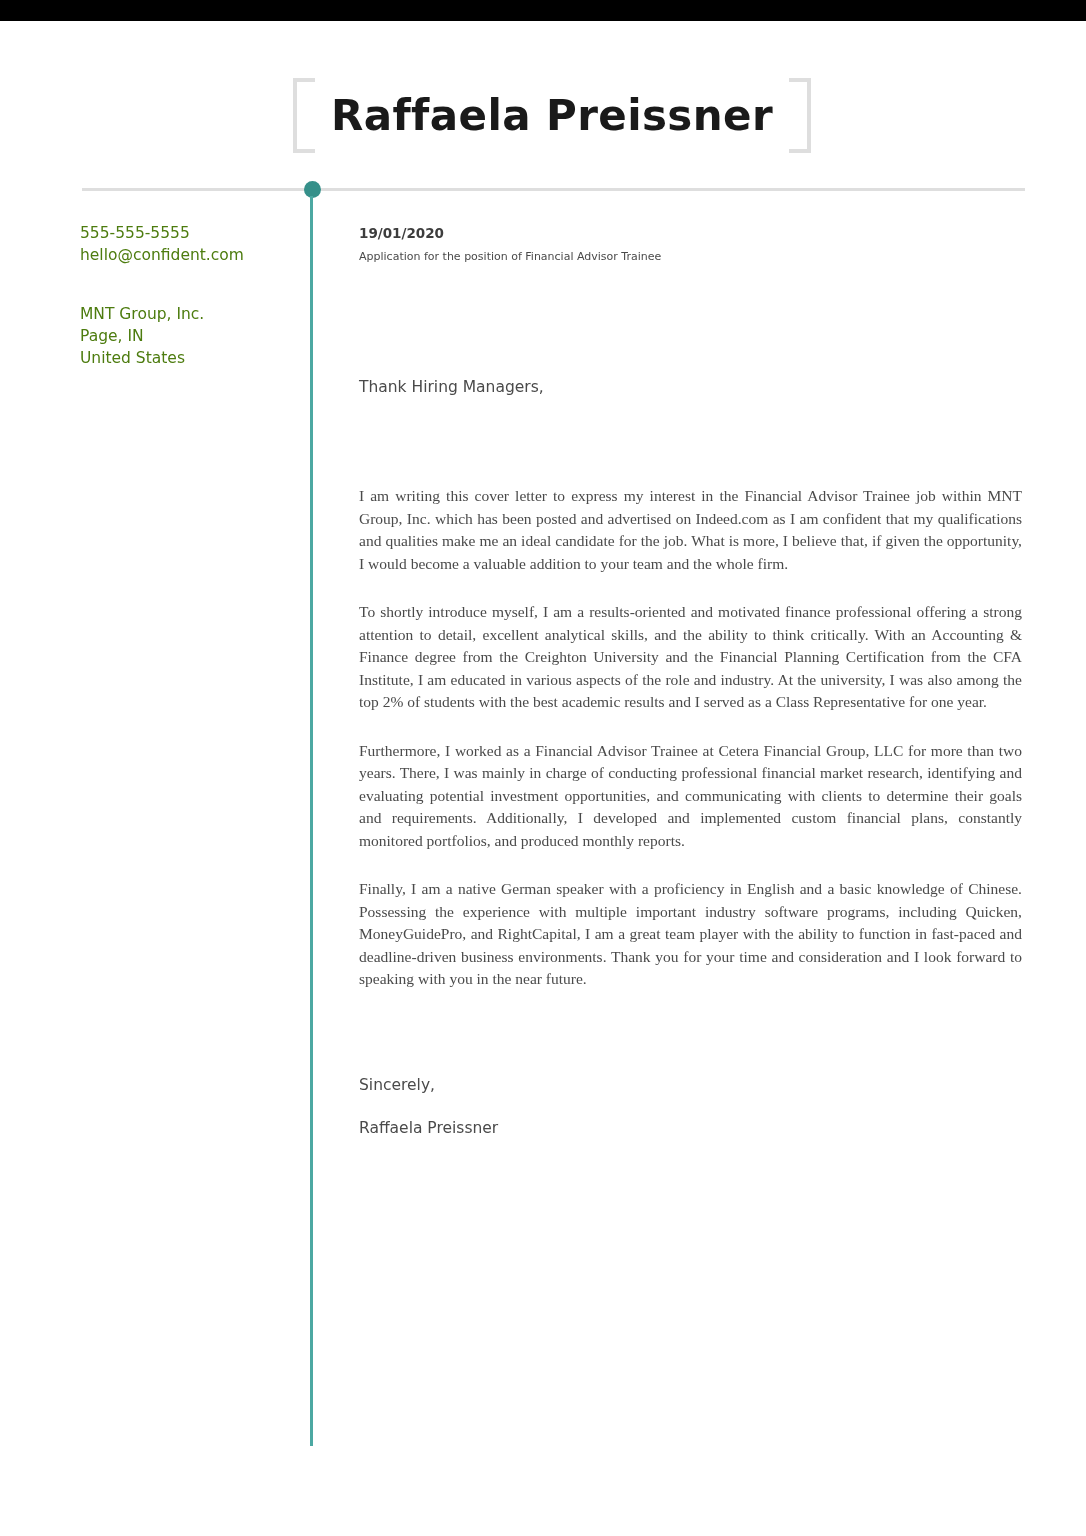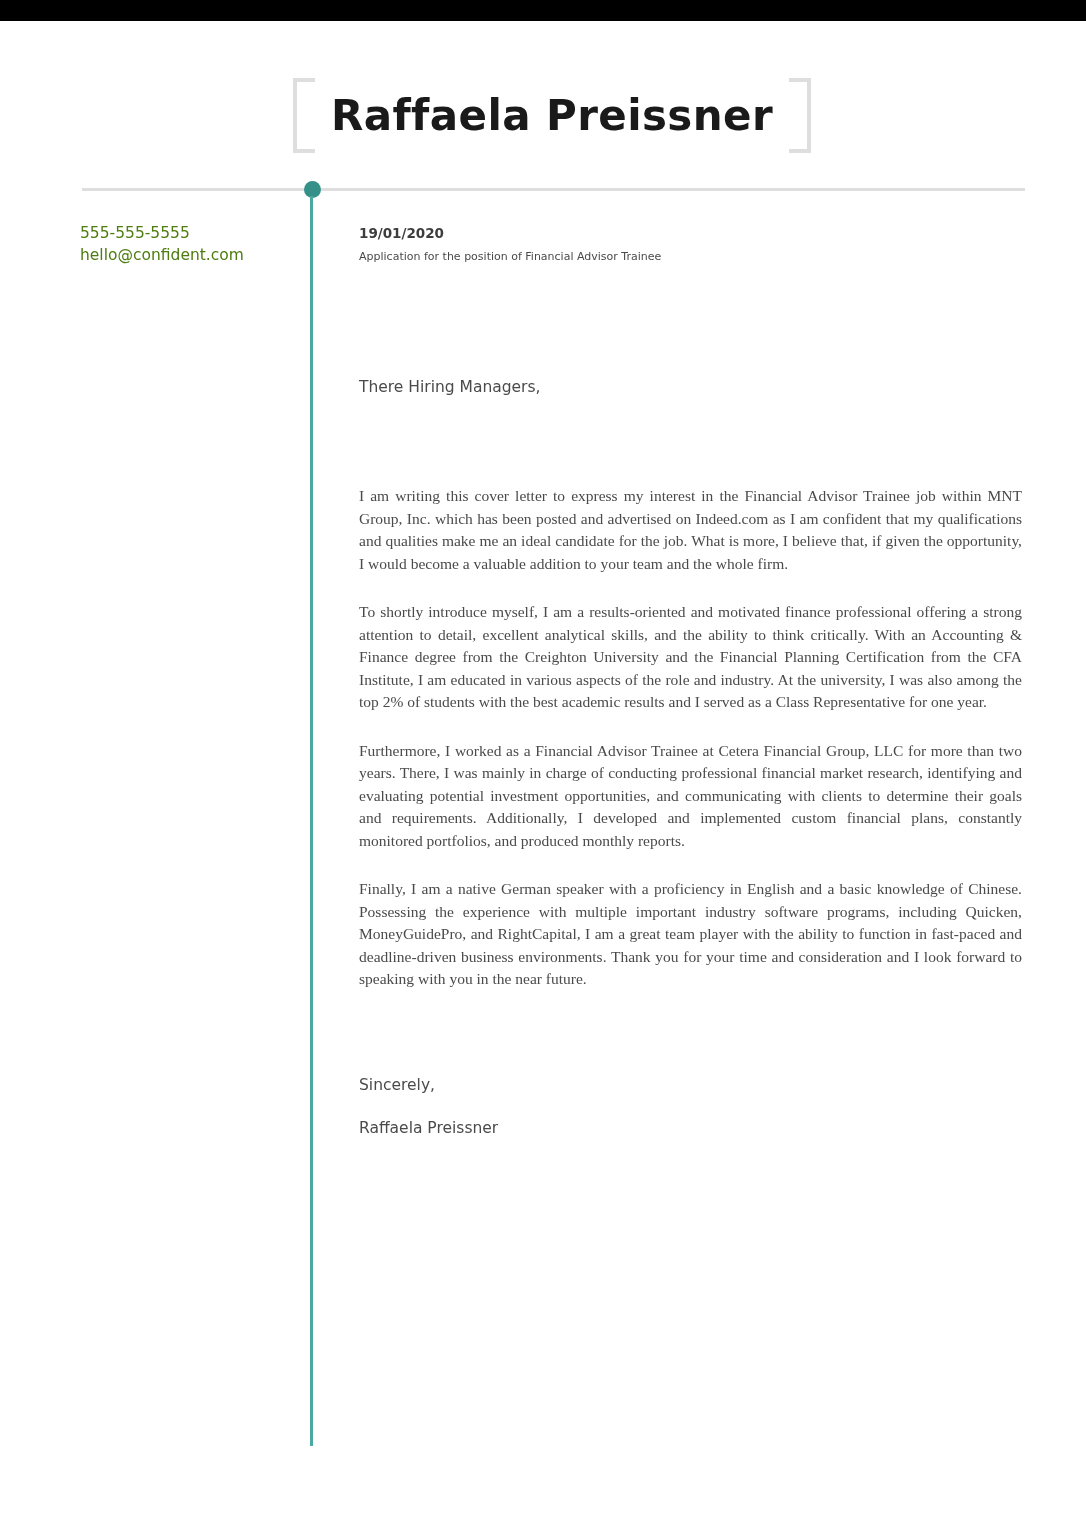--- a/index.html
+++ b/index.html
@@ -177,27 +177,32 @@
 
   <div class="divider"></div>
   <div class="timeline-dot"></div>
   <div class="timeline-line"></div>
 
   <div class="sidebar">
     <div class="sidebar-block">
       <span class="sidebar-line">555-555-5555</span>
       <span class="sidebar-line">hello@confident.com</span>
     </div>
+    <div class="sidebar-block">
+      <span class="sidebar-line">MNT Group, Inc.</span>
+      <span class="sidebar-line">Page, IN</span>
+      <span class="sidebar-line">United States</span>
+    </div>
   </div>
 
   <div class="body-col">
     <div class="meta-date">19/01/2020</div>
     <div class="meta-subject">Application for the position of Financial Advisor Trainee</div>
 
-    <div class="salutation">There Hiring Managers,</div>
+    <div class="salutation">Thank Hiring Managers,</div>
 
     <div class="letter-body">
       <p>I am writing this cover letter to express my interest in the Financial Advisor Trainee job within MNT Group, Inc. which has been posted and advertised on Indeed.com as I am confident that my qualifications and qualities make me an ideal candidate for the job. What is more, I believe that, if given the opportunity, I would become a valuable addition to your team and the whole firm.</p>
       <p>To shortly introduce myself, I am a results-oriented and motivated finance professional offering a strong attention to detail, excellent analytical skills, and the ability to think critically. With an Accounting &amp; Finance degree from the Creighton University and the Financial Planning Certification from the CFA Institute, I am educated in various aspects of the role and industry. At the university, I was also among the top 2% of students with the best academic results and I served as a Class Representative for one year.</p>
       <p>Furthermore, I worked as a Financial Advisor Trainee at Cetera Financial Group, LLC for more than two years. There, I was mainly in charge of conducting professional financial market research, identifying and evaluating potential investment opportunities, and communicating with clients to determine their goals and requirements. Additionally, I developed and implemented custom financial plans, constantly monitored portfolios, and produced monthly reports.</p>
       <p>Finally, I am a native German speaker with a proficiency in English and a basic knowledge of Chinese. Possessing the experience with multiple important industry software programs, including Quicken, MoneyGuidePro, and RightCapital, I am a great team player with the ability to function in fast-paced and deadline-driven business environments. Thank you for your time and consideration and I look forward to speaking with you in the near future.</p>
     </div>
 
     <div class="closing">
       <span>Sincerely,</span>

